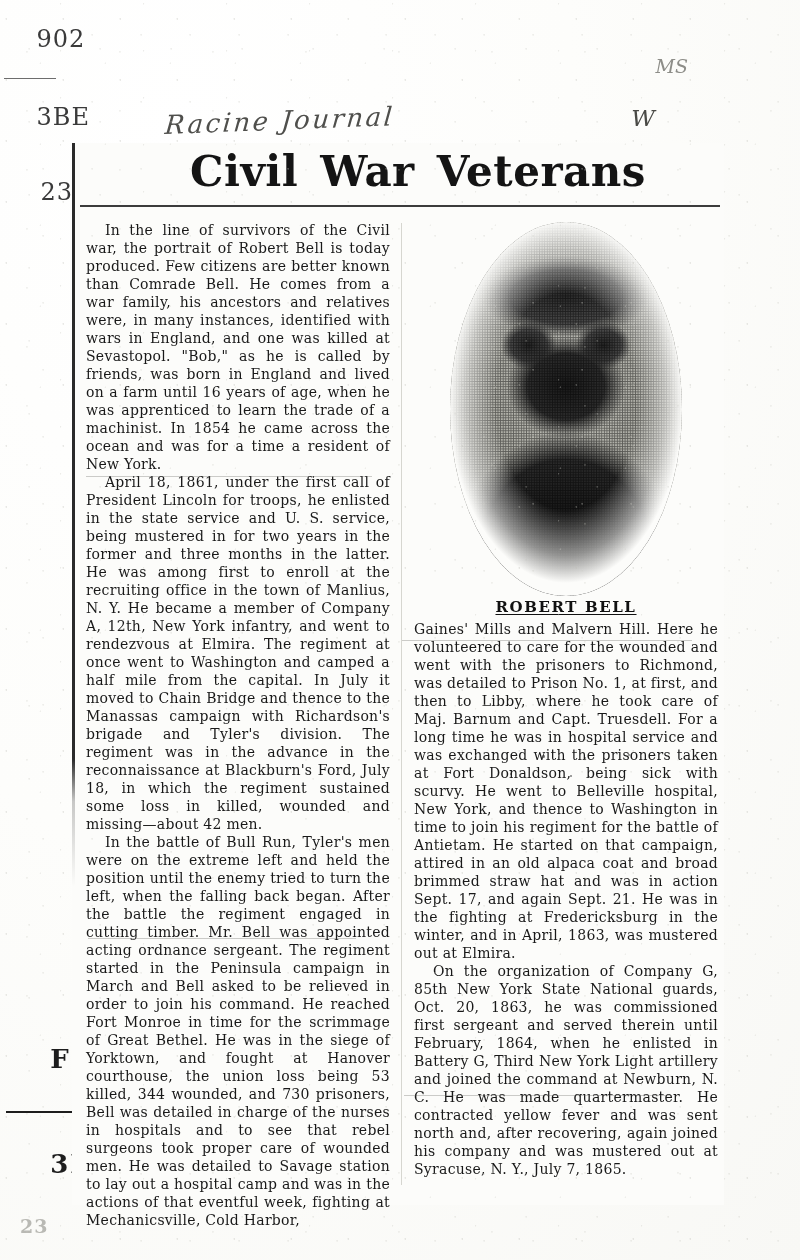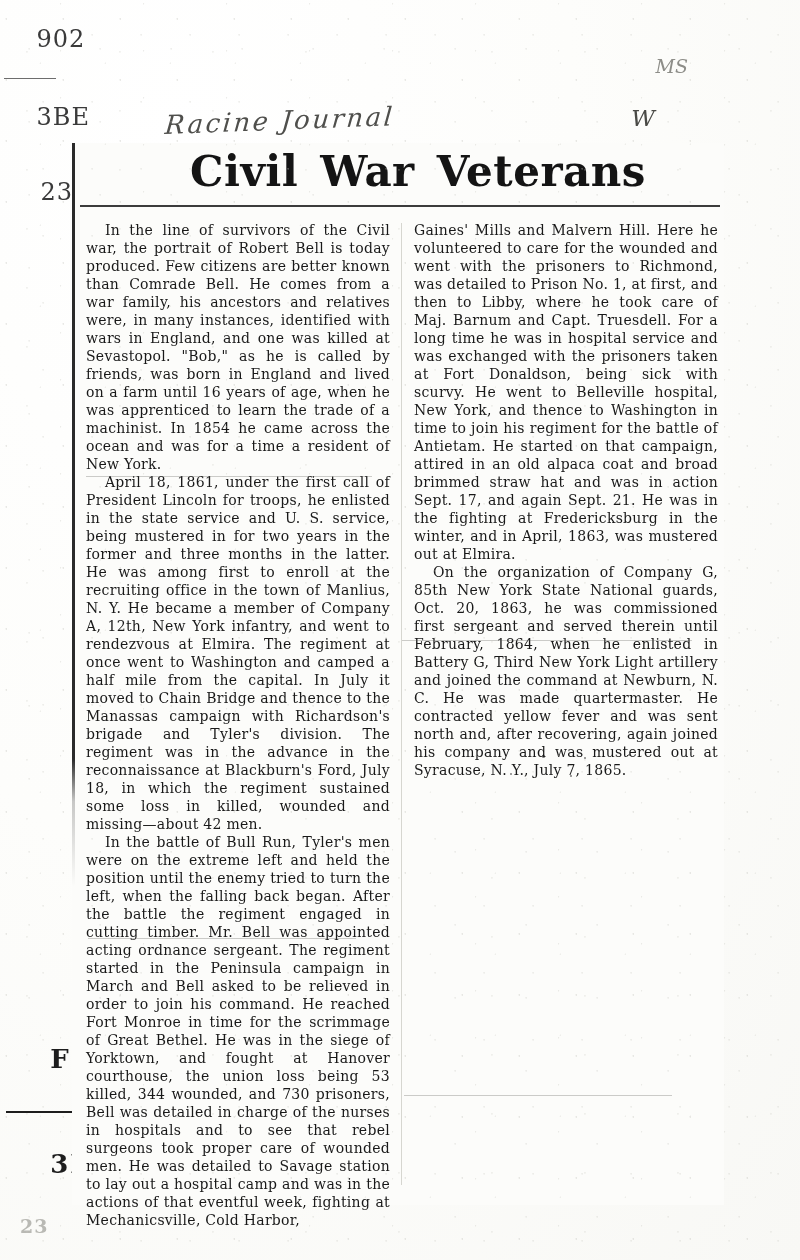--- a/index.html
+++ b/index.html
@@ -333,20 +333,28 @@
       <div id="column-rule"></div>
 
       <div class="column" id="column-left">
         <p class="body-text first">In the line of survivors of the Civil war, the portrait of Robert Bell is today produced. Few citizens are better known than Comrade Bell. He comes from a war family, his ancestors and relatives were, in many instances, identified with wars in England, and one was killed at Sevastopol. "Bob," as he is called by friends, was born in England and lived on a farm until 16 years of age, when he was apprenticed to learn the trade of a machinist. In 1854 he came across the ocean and was for a time a resident of New York.</p>
         <p class="body-text">April 18, 1861, under the first call of President Lincoln for troops, he enlisted in the state service and U. S. service, being mustered in for two years in the former and three months in the latter. He was among first to enroll at the recruiting office in the town of Manlius, N. Y. He became a member of Company A, 12th, New York infantry, and went to rendezvous at Elmira. The regiment at once went to Washington and camped a half mile from the capital. In July it moved to Chain Bridge and thence to the Manassas campaign with Richardson's brigade and Tyler's division. The regiment was in the advance in the reconnaissance at Blackburn's Ford, July 18, in which the regiment sustained some loss in killed, wounded and missing—about 42 men.</p>
         <p class="body-text">In the battle of Bull Run, Tyler's men were on the extreme left and held the position until the enemy tried to turn the left, when the falling back began. After the battle the regiment engaged in cutting timber. Mr. Bell was appointed acting ordnance sergeant. The regiment started in the Peninsula campaign in March and Bell asked to be relieved in order to join his command. He reached Fort Monroe in time for the scrimmage of Great Bethel. He was in the siege of Yorktown, and fought at Hanover courthouse, the union loss being 53 killed, 344 wounded, and 730 prisoners, Bell was detailed in charge of the nurses in hospitals and to see that rebel surgeons took proper care of wounded men. He was detailed to Savage station to lay out a hospital camp and was in the actions of that eventful week, fighting at Mechanicsville, Cold Harbor,</p>
       </div>
 
       <div class="column" id="column-right">
 
+        <div id="portrait-block">
+          <div id="portrait-frame">
+            <div id="portrait-oval"></div>
+            <div id="portrait-halftone"></div>
+            <div id="portrait-vignette"></div>
+          </div>
+          <div id="portrait-caption">ROBERT BELL</div>
+        </div>
 
         <p class="body-text">Gaines' Mills and Malvern Hill. Here he volunteered to care for the wounded and went with the prisoners to Richmond, was detailed to Prison No. 1, at first, and then to Libby, where he took care of Maj. Barnum and Capt. Truesdell. For a long time he was in hospital service and was exchanged with the prisoners taken at Fort Donaldson, being sick with scurvy. He went to Belleville hospital, New York, and thence to Washington in time to join his regiment for the battle of Antietam. He started on that campaign, attired in an old alpaca coat and broad brimmed straw hat and was in action Sept. 17, and again Sept. 21. He was in the fighting at Fredericksburg in the winter, and in April, 1863, was mustered out at Elmira.</p>
         <p class="body-text">On the organization of Company G, 85th New York State National guards, Oct. 20, 1863, he was commissioned first sergeant and served therein until February, 1864, when he enlisted in Battery G, Third New York Light artillery and joined the command at Newburn, N. C. He was made quartermaster. He contracted yellow fever and was sent north and, after recovering, again joined his company and was mustered out at Syracuse, N. Y., July 7, 1865.</p>
       </div>
     </div>
 
     <div class="smudge" style="left:14px;  top:333px; width:286px;"></div>
     <div class="smudge" style="left:16px;  top:795px; width:268px;"></div>
     <div class="smudge" style="left:330px; top:497px; width:290px;"></div>
     <div class="smudge" style="left:332px; top:952px; width:268px;"></div>

